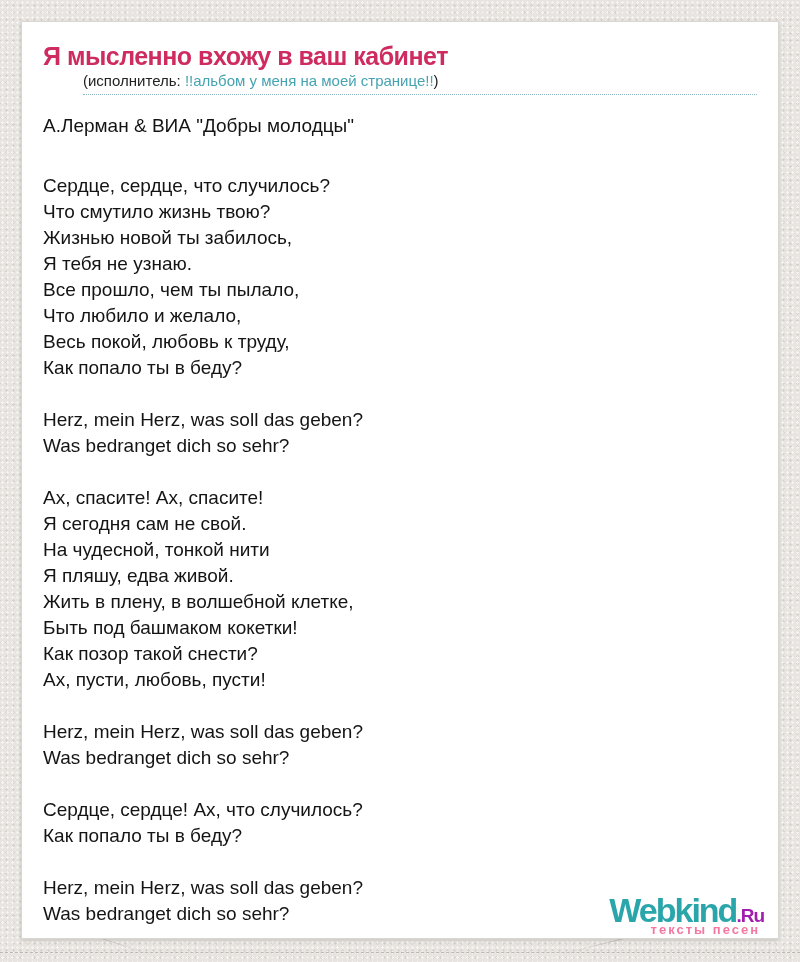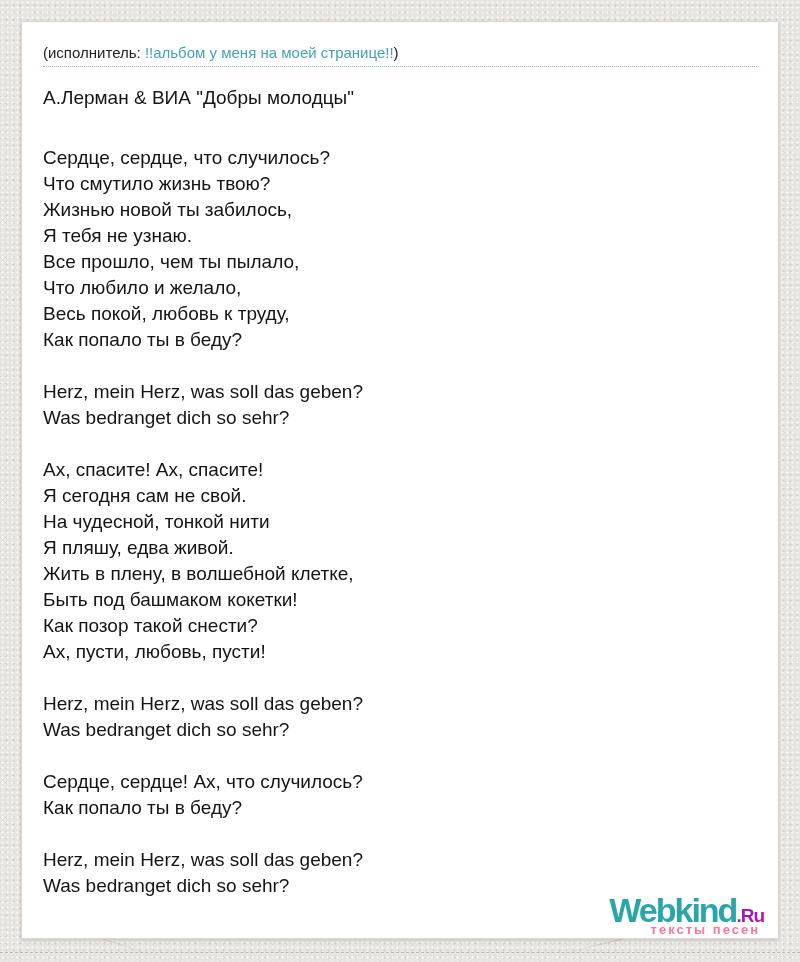--- a/index.html
+++ b/index.html
@@ -43,20 +43,21 @@
     color: #ce2b60;
   }
 
   .performer-line {
     margin-top: 2px;
     padding-bottom: 5px;
     font-size: 15px;
     line-height: 17px;
     color: #222222;
     border-bottom: 1px dotted #8fb9c6;
+    margin-left: 40px;
   }
   .performer-link {
     color: #46a3b2;
     text-decoration: none;
     cursor: pointer;
   }
 
   .credit-line {
     margin-top: 18px;
     font-size: 19px;
@@ -109,20 +110,21 @@
   }
 </style>
 </head>
 <body>
 
 <div class="curl curl-left"></div>
 <div class="curl curl-right"></div>
 
 <div class="card">
 
+  <h1 class="page-title">Я мысленно вхожу в ваш кабинет</h1>
 
   <div class="performer-line">
     <span>(исполнитель: </span><a class="performer-link">!!альбом у меня на моей странице!!</a><span>)</span>
   </div>
 
   <div class="credit-line">А.Лерман &amp; ВИА "Добры молодцы"</div>
 
   <div class="lyrics-text">Сердце, сердце, что случилось?
 Что смутило жизнь твою?
 Жизнью новой ты забилось,

